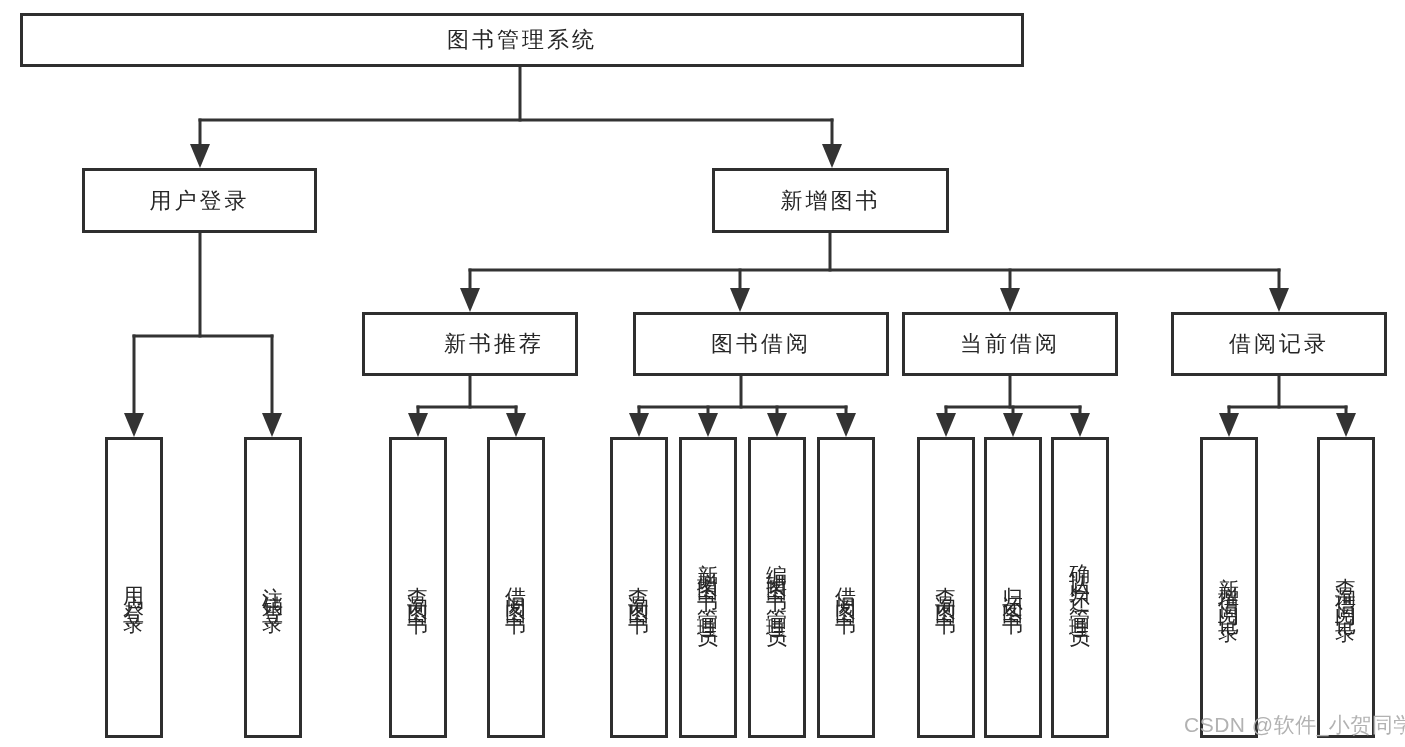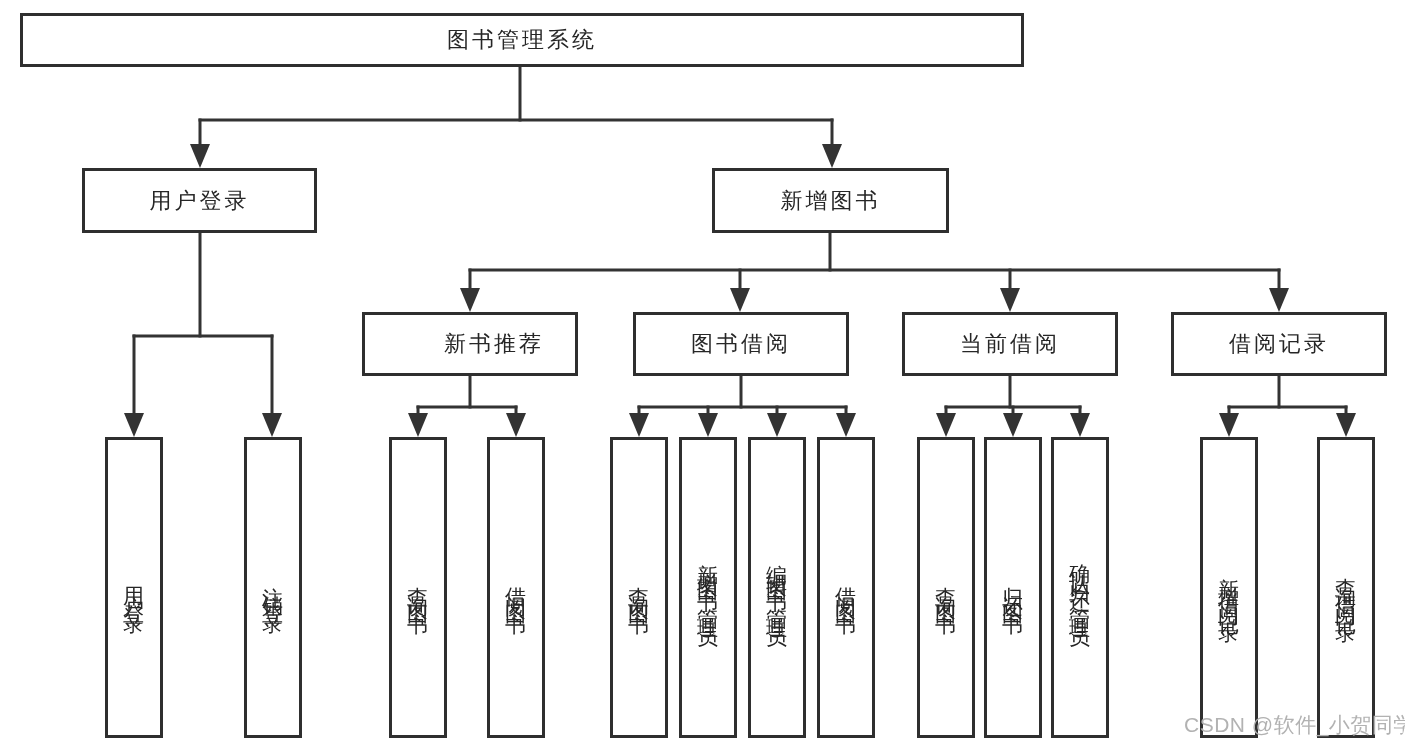--- a/index.html
+++ b/index.html
@@ -123,21 +123,21 @@
   <div class="hbox" style="left:82px;top:168px;width:235px;height:65px;">
     <span>用户登录</span>
   </div>
   <div class="hbox" style="left:712px;top:168px;width:237px;height:65px;">
     <span>新增图书</span>
   </div>
 
   <div class="hbox" style="left:362px;top:312px;width:216px;height:64px;padding-left:48px;">
     <span>新书推荐</span>
   </div>
-  <div class="hbox" style="left:633px;top:312px;width:216px;height:64px;">
+  <div class="hbox" style="left:633px;top:312px;width:256px;height:64px;">
     <span>图书借阅</span>
   </div>
   <div class="hbox" style="left:902px;top:312px;width:216px;height:64px;">
     <span>当前借阅</span>
   </div>
   <div class="hbox" style="left:1171px;top:312px;width:216px;height:64px;">
     <span>借阅记录</span>
   </div>
 
   <div class="vbox" style="left:105px;top:437px;width:58px;height:301px;">

